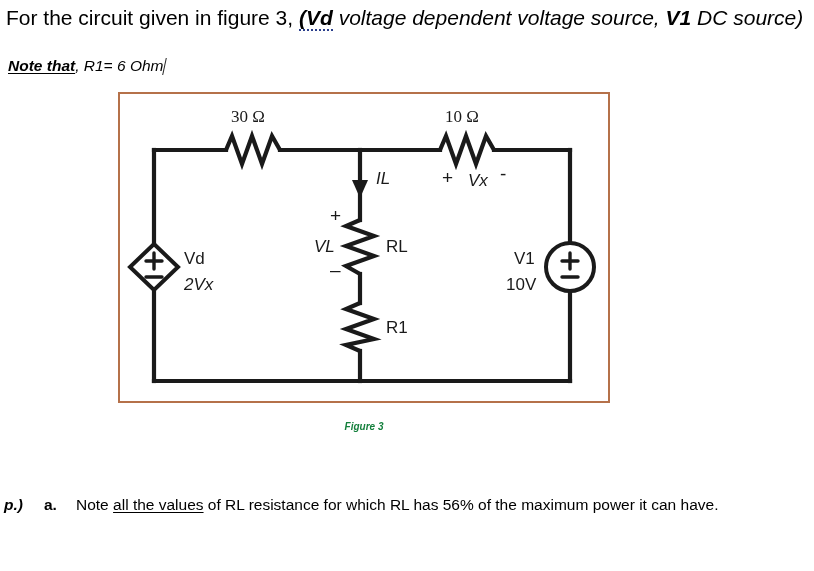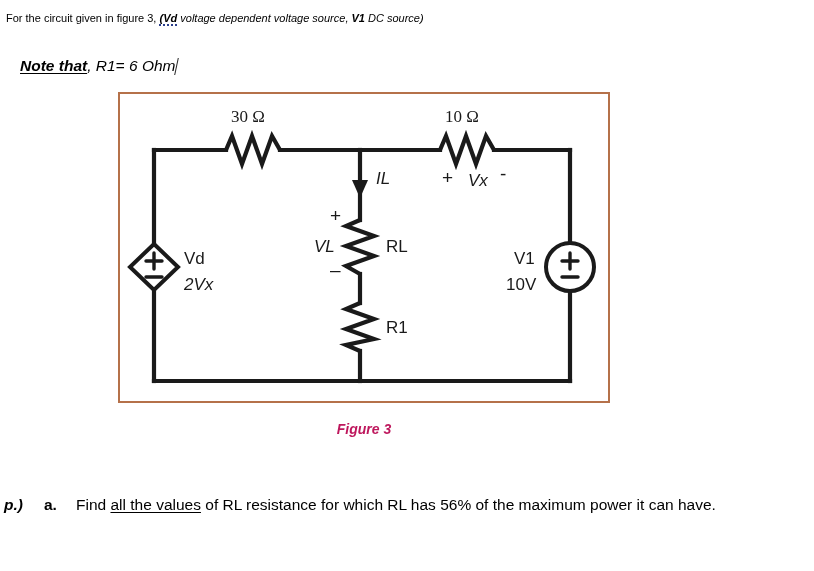--- a/index.html
+++ b/index.html
@@ -14,33 +14,33 @@
     font-family: "Liberation Sans", sans-serif;
     color: #000000;
     overflow: hidden;
   }
   .abs { position: absolute; }
 
   
   #intro-line {
     left: 6px;
     top: 8px;
-    font-size: 11px;
+    font-size: 21px;
     line-height: 20px;
     white-space: nowrap;
   }
   #intro-line .it { font-style: italic; }
   #intro-line .bi { font-style: italic; font-weight: bold; }
   .squiggle {
     border-bottom: 2px dotted #2b3f8c;
     padding-bottom: 0px;
   }
 
   #note-line {
-    left: 20px;
+    left: 8px;
     top: 56px;
     font-size: 15.5px;
     line-height: 20px;
     white-space: nowrap;
     font-style: italic;
   }
   #note-line .note-em {
     font-weight: bold;
     font-style: italic;
     text-decoration: underline;
@@ -63,24 +63,24 @@
     height: 311px;
     border: 2px solid #b5714a;
     background: #ffffff;
     box-sizing: border-box;
   }
   #figure-caption {
     left: 118px;
     top: 421px;
     width: 492px;
     text-align: center;
-    color: #be185d;
-    font-style: italic;
-    font-weight: bold;
-    font-size: 14px;
+    color: #15803d;
+    font-style: italic;
+    font-weight: bold;
+    font-size: 10px;
   }
 
   
   #circuit-svg {
     left: 118px;
     top: 92px;
   }
 
   .wire { stroke: #1a1a1a; stroke-width: 4.2; fill: none; stroke-linecap: square; }
   .zig  { stroke: #1a1a1a; stroke-width: 4.2; fill: none;
@@ -219,14 +219,14 @@
 
   <text class="lbl-sans" x="396" y="172">V1</text>
   <text class="lbl-sans" x="388" y="198">10V</text>
 </svg>
 
 <div class="abs" id="figure-caption">Figure 3</div>
 
 <div class="abs" id="question-block">
   <span id="q-prefix">p.)</span>
   <span id="q-letter">a.</span>
-  <span id="q-body"><span>Find </span><span class="ul">all the values</span><span> of RL resistance for which RL has 56% of the maximum power it can have.</span></span>
+  <span id="q-body"><span>Note </span><span class="ul">all the values</span><span> of RL resistance for which RL has 56% of the maximum power it can have.</span></span>
 </div>
 
 </body></html>

